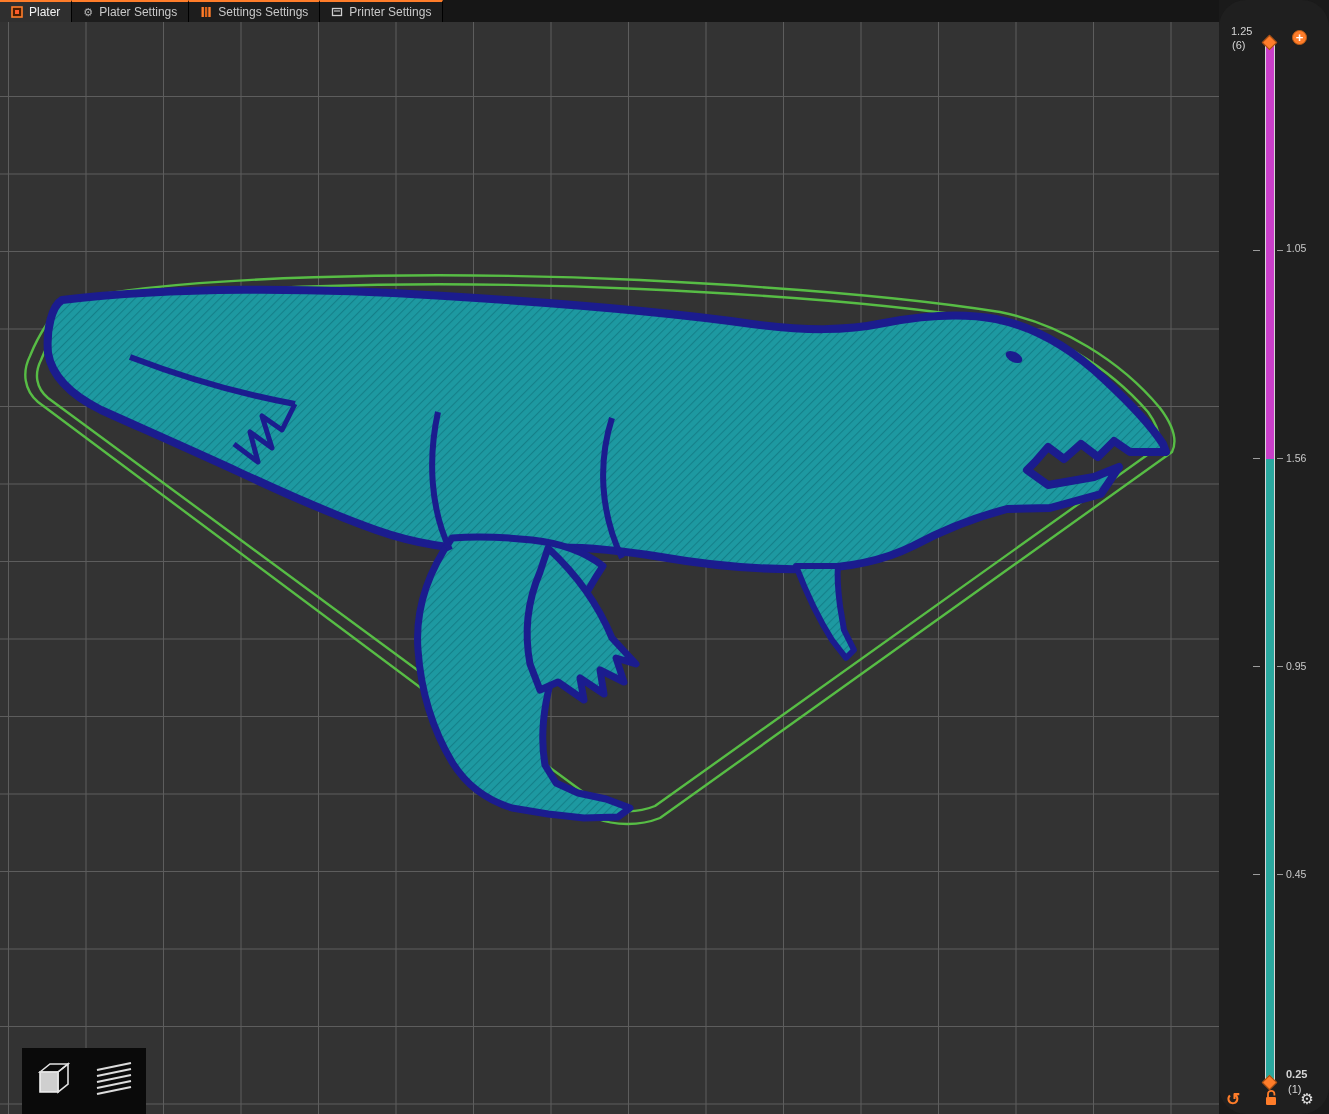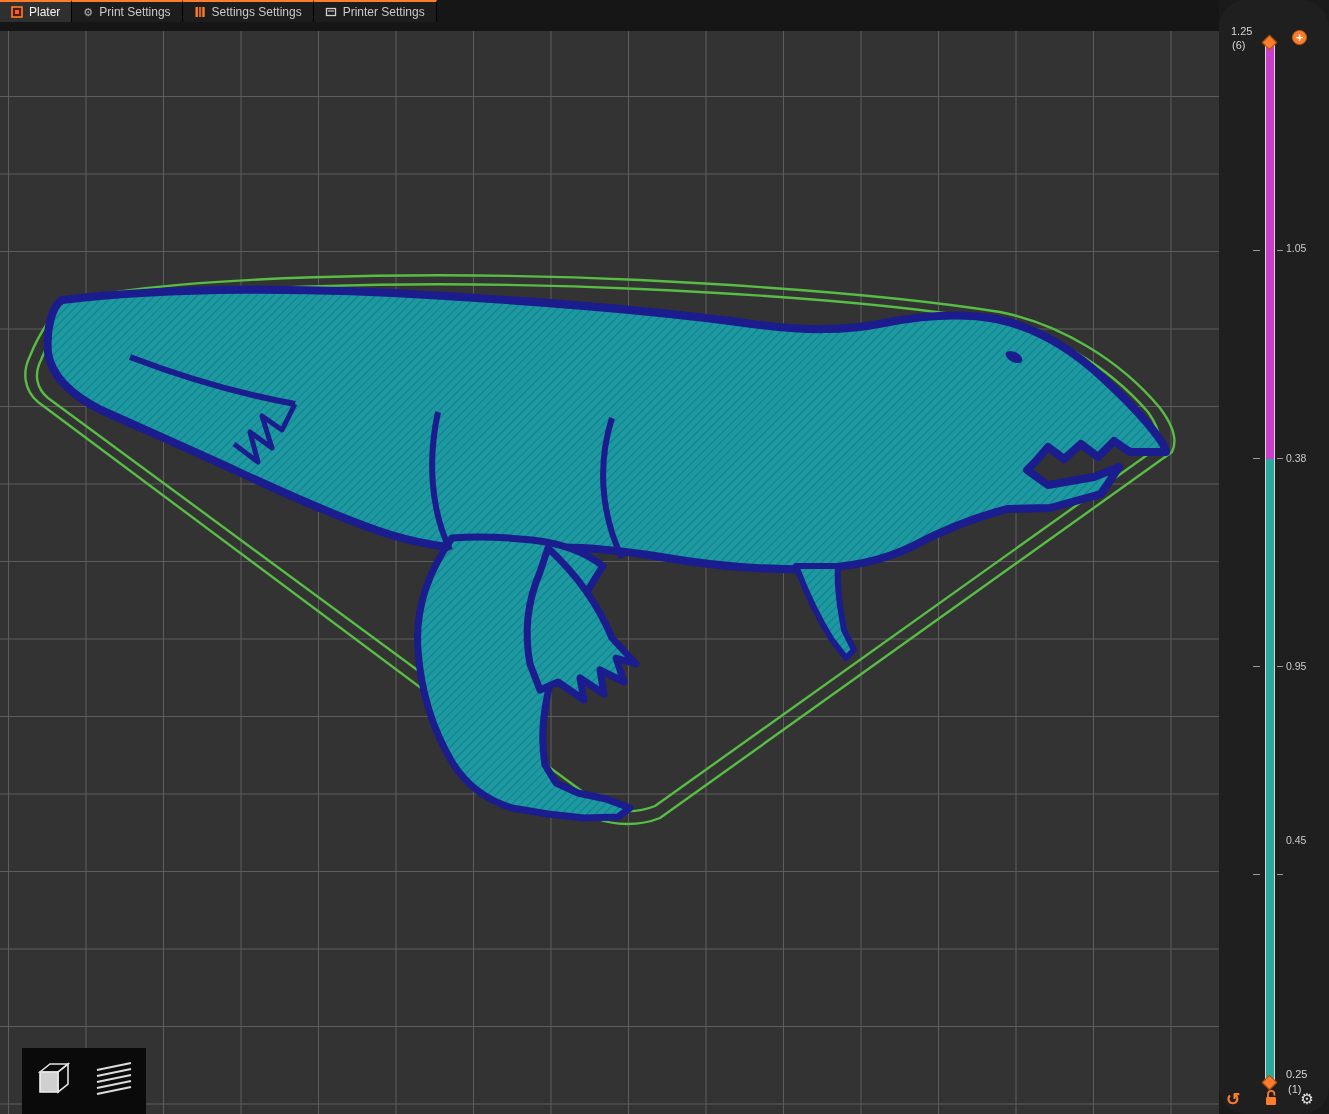--- a/index.html
+++ b/index.html
@@ -1,20 +1,20 @@
 <!DOCTYPE html>
 <html><head>
 <meta charset="utf-8">
 <style>
   html,body{margin:0;padding:0;background:#1a1a1a;}
   body{width:1329px;height:1114px;position:relative;overflow:hidden;
        font-family:"Liberation Sans",sans-serif;-webkit-font-smoothing:antialiased;}
 
   
-  .tabbar{position:absolute;top:0;left:0;width:1219px;height:31px;background:#161616;
+  .tabbar{position:absolute;top:0;left:0;width:1219px;height:22px;background:#161616;
           display:flex;z-index:6;}
   .tab{display:flex;align-items:center;gap:6px;padding:0 11px;background:#1d1d1d;
        border-top:2px solid #ff7d2a;border-right:1px solid #000;box-sizing:border-box;
        color:#c9c9c9;font-size:12px;height:22px;cursor:default;white-space:nowrap;}
   .tab.active{background:#2f2f2f;color:#f2f2f2;}
   .tab-icon{display:inline-flex;width:12px;height:12px;align-items:center;justify-content:center;}
   .tab-icon.glyph{font-size:11px;color:#b5b5b5;width:auto;}
 
   
   .viewport{position:absolute;top:22px;left:0;width:1219px;height:1092px;
@@ -41,21 +41,21 @@
   .track{position:absolute;left:46px;top:42px;width:10px;height:1040px;
          border:1px solid #d6d6d6;box-sizing:border-box;background:#2aa79e;}
   .track-upper{position:absolute;left:0;top:0;width:100%;height:416px;background:#c93fc9;}
   .track-lower{position:absolute;left:0;top:416px;width:100%;height:624px;background:#2aa79e;}
   .handle{position:absolute;left:45px;width:11px;height:11px;background:#ff7d2a;
           border:1px solid #a74e12;transform:rotate(45deg);box-sizing:border-box;cursor:grab;}
   .handle.top{top:37px;} .handle.bottom{top:1077px;}
   .tick-dash{position:absolute;height:1px;background:#9c9c9c;}
   .tick-dash.l{left:34px;width:7px;} .tick-dash.r{left:58px;width:6px;}
   .tick-label{position:absolute;left:67px;font-size:10.5px;color:#c9c9c9;transform:translateY(-50%);}
-  .slider-min-value{left:67px;top:1068px;color:#d6d6d6;}
+  .slider-min-value{left:67px;top:1068px;color:#d6d6d6;font-weight:bold;}
   .slider-min-layer{left:69px;top:1083px;color:#c4c4c4;}
   .slider-tools{position:absolute;left:0;top:1088px;width:110px;height:24px;}
   .tool{position:absolute;top:0;cursor:pointer;display:flex;align-items:center;justify-content:center;}
   .undo-btn{left:4px;width:20px;height:22px;color:#ff7d2a;font-size:17px;font-weight:bold;}
   .lock-btn{left:43px;width:18px;height:22px;}
   .gear-btn{left:78px;width:20px;height:22px;color:#e2e2e2;font-size:15px;}
 </style>
 </head>
 <body>
 
@@ -66,21 +66,21 @@
       <span class="tab-icon">
         <svg width="12" height="12" viewBox="0 0 12 12">
           <rect x="1" y="1" width="10" height="10" fill="#4a1d00" stroke="#ff7d2a" stroke-width="1.6"></rect>
           <rect x="4" y="4" width="4" height="4" fill="#ff5a2a"></rect>
         </svg>
       </span>
       <span class="tab-label">Plater</span>
     </div>
     <div class="tab">
       <span class="tab-icon glyph">⚙</span>
-      <span class="tab-label">Print Settings</span>
+      <span class="tab-label">Plater Settings</span>
     </div>
     <div class="tab">
       <span class="tab-icon">
         <svg width="12" height="12" viewBox="0 0 12 12">
           <rect x="1.5" y="1" width="2.4" height="10" fill="#ff7d2a"></rect>
           <rect x="4.9" y="1" width="2.4" height="10" fill="#d96218"></rect>
           <rect x="8.3" y="1" width="2.4" height="10" fill="#ff7d2a"></rect>
         </svg>
       </span>
       <span class="tab-label">Settings Settings</span>
@@ -185,29 +185,29 @@
     </div>
     <div class="handle top"></div>
     <div class="handle bottom"></div>
 
     <div class="tick-dash l" style="top:250px"></div>
     <div class="tick-dash r" style="top:250px"></div>
     <div class="tick-label" style="top:248px">1.05</div>
 
     <div class="tick-dash l" style="top:458px"></div>
     <div class="tick-dash r" style="top:458px"></div>
-    <div class="tick-label" style="top:458px">0.38</div>
+    <div class="tick-label" style="top:458px">1.56</div>
 
     <div class="tick-dash l" style="top:666px"></div>
     <div class="tick-dash r" style="top:666px"></div>
     <div class="tick-label" style="top:666px">0.95</div>
 
     <div class="tick-dash l" style="top:874px"></div>
     <div class="tick-dash r" style="top:874px"></div>
-    <div class="tick-label" style="top:840px">0.45</div>
+    <div class="tick-label" style="top:874px">0.45</div>
 
     <div class="txt slider-min-value">0.25</div>
     <div class="txt slider-min-layer">(1)</div>
 
     <div class="slider-tools">
       <div class="tool undo-btn">
         <span>↺</span>
       </div>
       <div class="tool lock-btn">
         <span>

